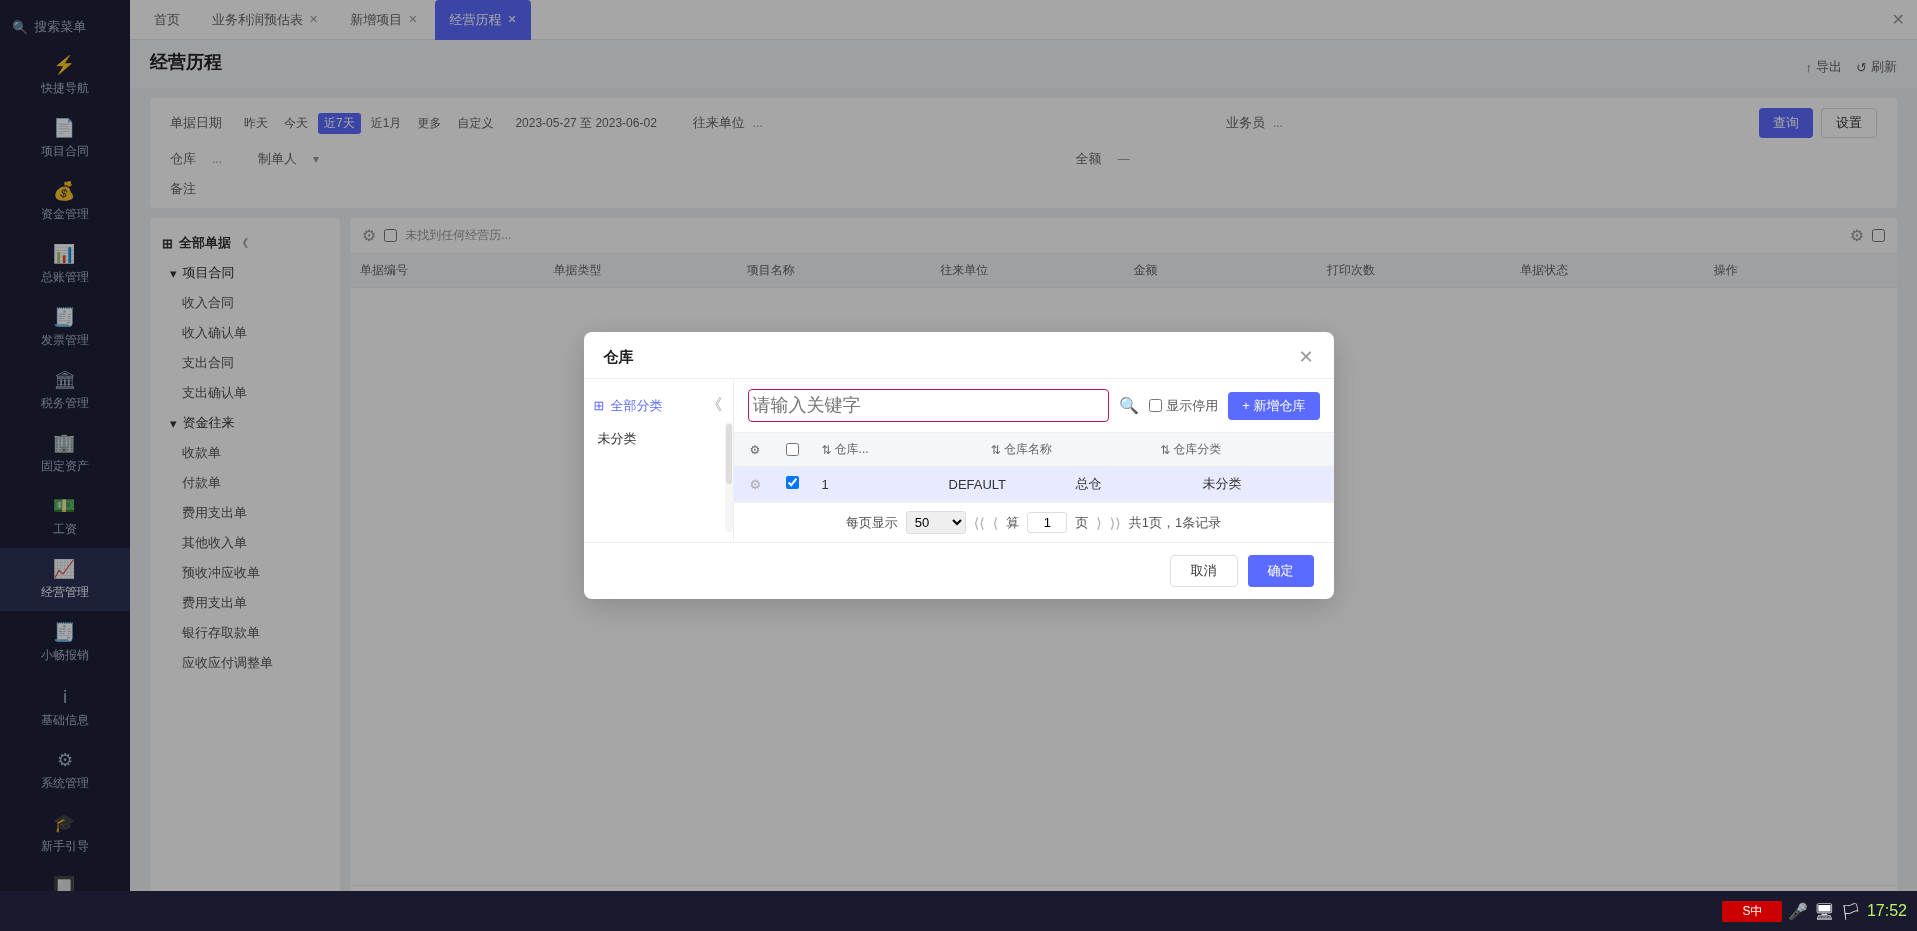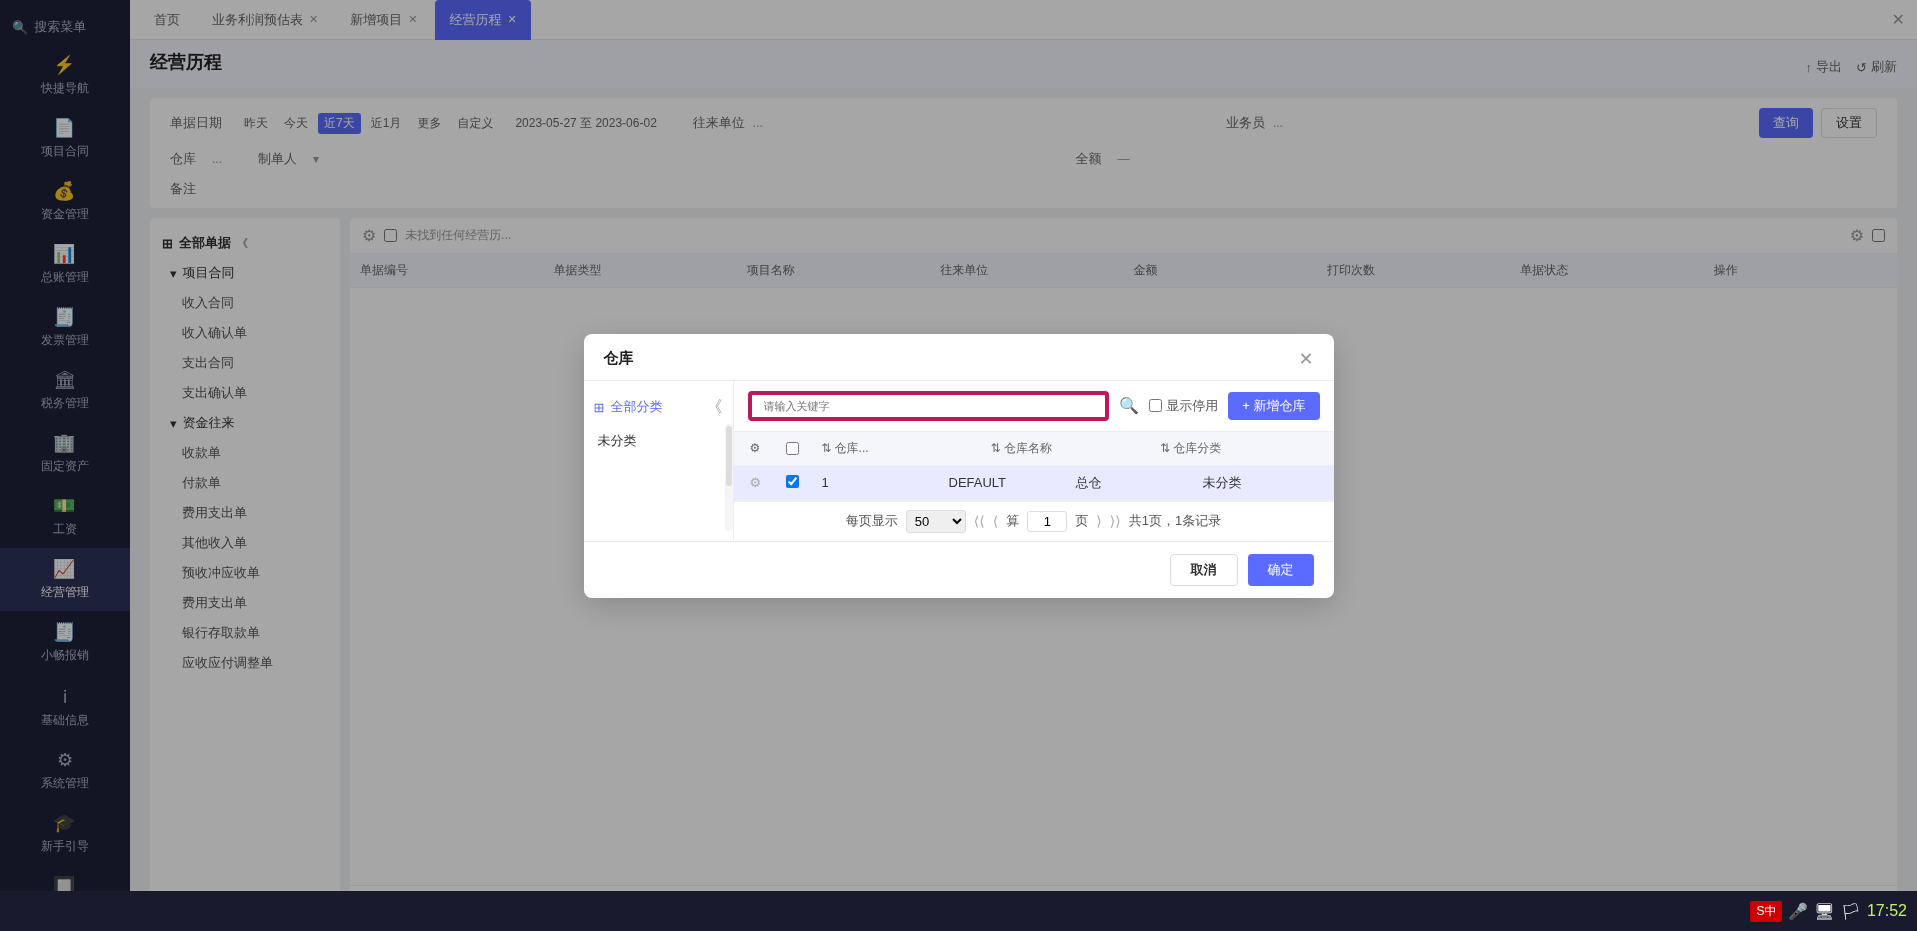--- a/index.html
+++ b/index.html
@@ -318,24 +318,24 @@
     }
     .dialog-search-bar {
       display: flex;
       align-items: center;
       padding: 10px 14px;
       gap: 10px;
       border-bottom: 1px solid #eee;
     }
     .dialog-search-input {
       flex: 1;
-      border: 4px solid #be185d;
-      border-radius: 4px;
-      padding: 5px 12px;
-      font-size: 11px;
+      border: 1px solid #be185d;
+      border-radius: 4px;
+      padding: 5px 4px;
+      font-size: 18px;
       color: #333;
     }
     .search-icon-btn { color: #999; cursor: pointer; }
     .show-disabled { display: flex; align-items: center; gap: 4px; font-size: 13px; color: #555; }
     .add-btn {
       background: #5b6bff;
       color: #fff;
       border: none;
       border-radius: 4px;
       padding: 5px 14px;
@@ -405,21 +405,20 @@
       border-top: 1px solid #eee;
     }
     .btn-cancel {
       background: #fff;
       color: #333;
       border: 1px solid #ddd;
       border-radius: 4px;
       padding: 6px 20px;
       font-size: 13px;
       cursor: pointer;
-      font-weight: bold;
     }
     .btn-confirm {
       background: #5b6bff;
       color: #fff;
       border: none;
       border-radius: 4px;
       padding: 6px 20px;
       font-size: 13px;
       cursor: pointer;
     }
@@ -775,19 +774,19 @@
     <div class="dialog-actions">
       <button class="btn-cancel">取消</button>
       <button class="btn-confirm">确定</button>
     </div>
   </div>
 </div>
 
 <div class="taskbar">
   <div></div>
   <div class="taskbar-right">
-    <span style="background:#cc0000; color:#fff; padding:2px 6px; border-radius:2px; font-size:12px;">S中</span>
+    <span style="background:#cc0000; color:#fff; padding:2px 20px; border-radius:2px; font-size:12px;">S中</span>
     <span style="color:#fff;">🎤</span>
     <span style="color:#fff;">🖥</span>
     <span style="color:#fff;">🏳</span>
     <span class="taskbar-time">17:52</span>
   </div>
 </div>
 
 </body></html>

